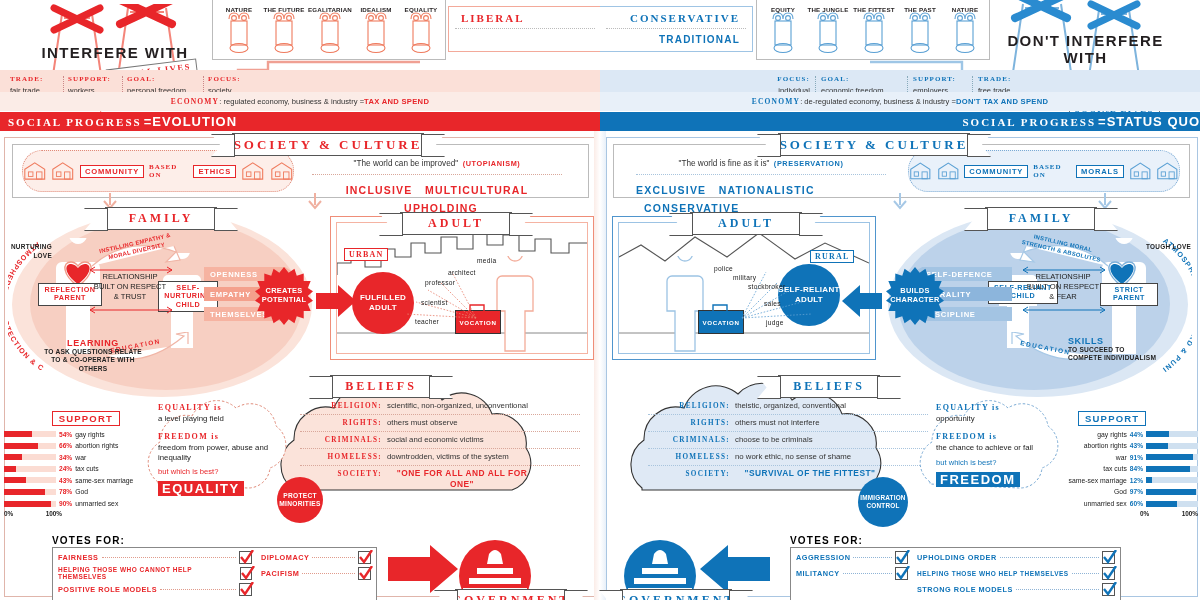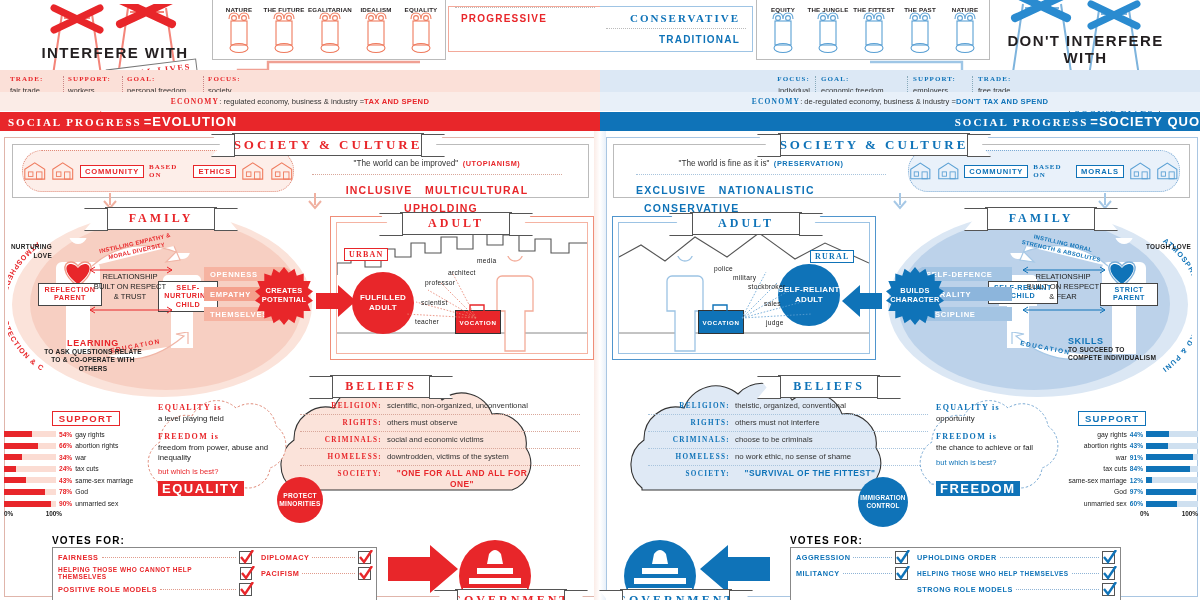--- a/index.html
+++ b/index.html
@@ -246,24 +246,24 @@
         <path d="M3 10 q0-6 5-6 q5 0 5 6 M13 10 q0-6 5-6 q5 0 5 6" fill="none" stroke="#5aa0d4" stroke-width="1.1"></path>
         <circle cx="8" cy="9" r="2.4" fill="none" stroke="#5aa0d4" stroke-width="1.1"></circle>
         <circle cx="18" cy="9" r="2.4" fill="none" stroke="#5aa0d4" stroke-width="1.1"></circle>
         <rect x="5" y="12" width="16" height="24" fill="none" stroke="#5aa0d4" stroke-width="1.1"></rect>
         <ellipse cx="13" cy="39" rx="9" ry="4.5" fill="none" stroke="#5aa0d4" stroke-width="1.1"></ellipse>
       </svg>
     </div>
   </div>
 
   <div class="abs lcbox l">
+    <div class="lc-line" style="padding-left:12px;">
+      <span class="t-serif" style="color:var(--red);font-size:11px;">LIBERAL</span>
+    </div>
     <div class="lc-div" style="margin:0 6px;"></div>
-    <div class="lc-line" style="padding-left:12px;">
-      <span style="color:var(--red);font-size:10px;font-weight:bold;letter-spacing:1.2px;">PROGRESSIVE</span>
-    </div>
   </div>
 
   <div class="abs lcbox r">
     <div class="lc-line" style="justify-content:flex-end;padding-right:12px;">
       <span class="t-serif" style="color:var(--blue);font-size:11px;">CONSERVATIVE</span>
     </div>
     <div class="lc-div" style="margin:0 6px;"></div>
     <div class="lc-line" style="justify-content:flex-end;padding-right:12px;">
       <span style="color:var(--blue);font-size:10px;font-weight:bold;letter-spacing:1.2px;">TRADITIONAL</span>
     </div>
@@ -362,21 +362,21 @@
     <span class="eco-v">: de-regulated economy, business &amp; industry = </span>
     <span class="eco-hi" style="color:var(--blue);">DON'T TAX AND SPEND</span>
   </div>
 
   <div class="abs spbar l">
     <span class="sp-a">SOCIAL PROGRESS</span>
     <span class="sp-b" style="margin-left:2px;">=EVOLUTION</span>
   </div>
   <div class="abs spbar r">
     <span class="sp-a">SOCIAL PROGRESS</span>
-    <span class="sp-b" style="margin-left:2px;">=SOCIETY QUO</span>
+    <span class="sp-b" style="margin-left:2px;">=STATUS QUO</span>
   </div>
 
   <div class="abs" style="left:4px;top:137px;width:590px;height:458px;border:1px solid #e0b5ab;"></div>
 
   <div class="abs" style="left:12px;top:144px;width:575px;height:52px;border:1px solid #bbb;background:#fff;"></div>
 
   <div class="ribbon" style="left:232px;top:133px;width:190px;">
     <div class="rib-wing lw"></div>
       <div class="rib-wing rw"></div>
     <span style="color:var(--red);font-size:13px;">SOCIETY &amp; CULTURE</span>
@@ -937,21 +937,21 @@
 
   <svg class="abs" style="left:912px;top:378px;" width="150" height="132">
     <path d="M18 104 a24 24 0 0 1 2 -40 a26 26 0 0 1 32 -26 a28 28 0 0 1 44 -8 a26 26 0 0 1 40 18 a24 24 0 0 1 -6 42 a22 22 0 0 1 -22 20 L18 106 Z" fill="#fff" stroke="#7aaad4" stroke-width="1" stroke-dasharray="2.5 2"></path>
   </svg>
   <div class="abs" style="left:936px;top:396px;width:122px;">
     <div><span class="belief-k" style="color:var(--blue);font-size:8px;">EQUALITY is</span></div>
     <div style="font-size:7.8px;color:#222;">opportunity</div>
     <div style="margin-top:2px;"><span class="belief-k" style="color:var(--blue);font-size:8px;">FREEDOM is</span></div>
     <div style="font-size:7.8px;color:#222;line-height:9.5px;">the chance to achieve or fail</div>
     <div style="margin-top:5px;font-size:7.6px;color:var(--blue);">but which is best?</div>
-    <div style="margin-top:12px;"><span style="background:var(--blue);color:#fff;font-weight:bold;font-size:13px;letter-spacing:1.5px;padding:0 4px;display:inline-block;">FREEDOM</span></div>
+    <div style="margin-top:3px;"><span style="background:var(--blue);color:#fff;font-weight:bold;font-size:13px;letter-spacing:1.5px;padding:0 4px;display:inline-block;">FREEDOM</span></div>
   </div>
 
   <div class="circlebtn" style="left:858px;top:477px;width:50px;height:50px;background:var(--blue);font-size:6.4px;line-height:8px;letter-spacing:.2px;">
     <span>IMMIGRATION CONTROL</span>
   </div>
 
   <div class="abs" style="left:1060px;top:408px;width:138px;">
     <div style="text-align:left;padding-left:18px;">
       <span class="sup-title" style="color:var(--blue);">SUPPORT</span>
     </div>

